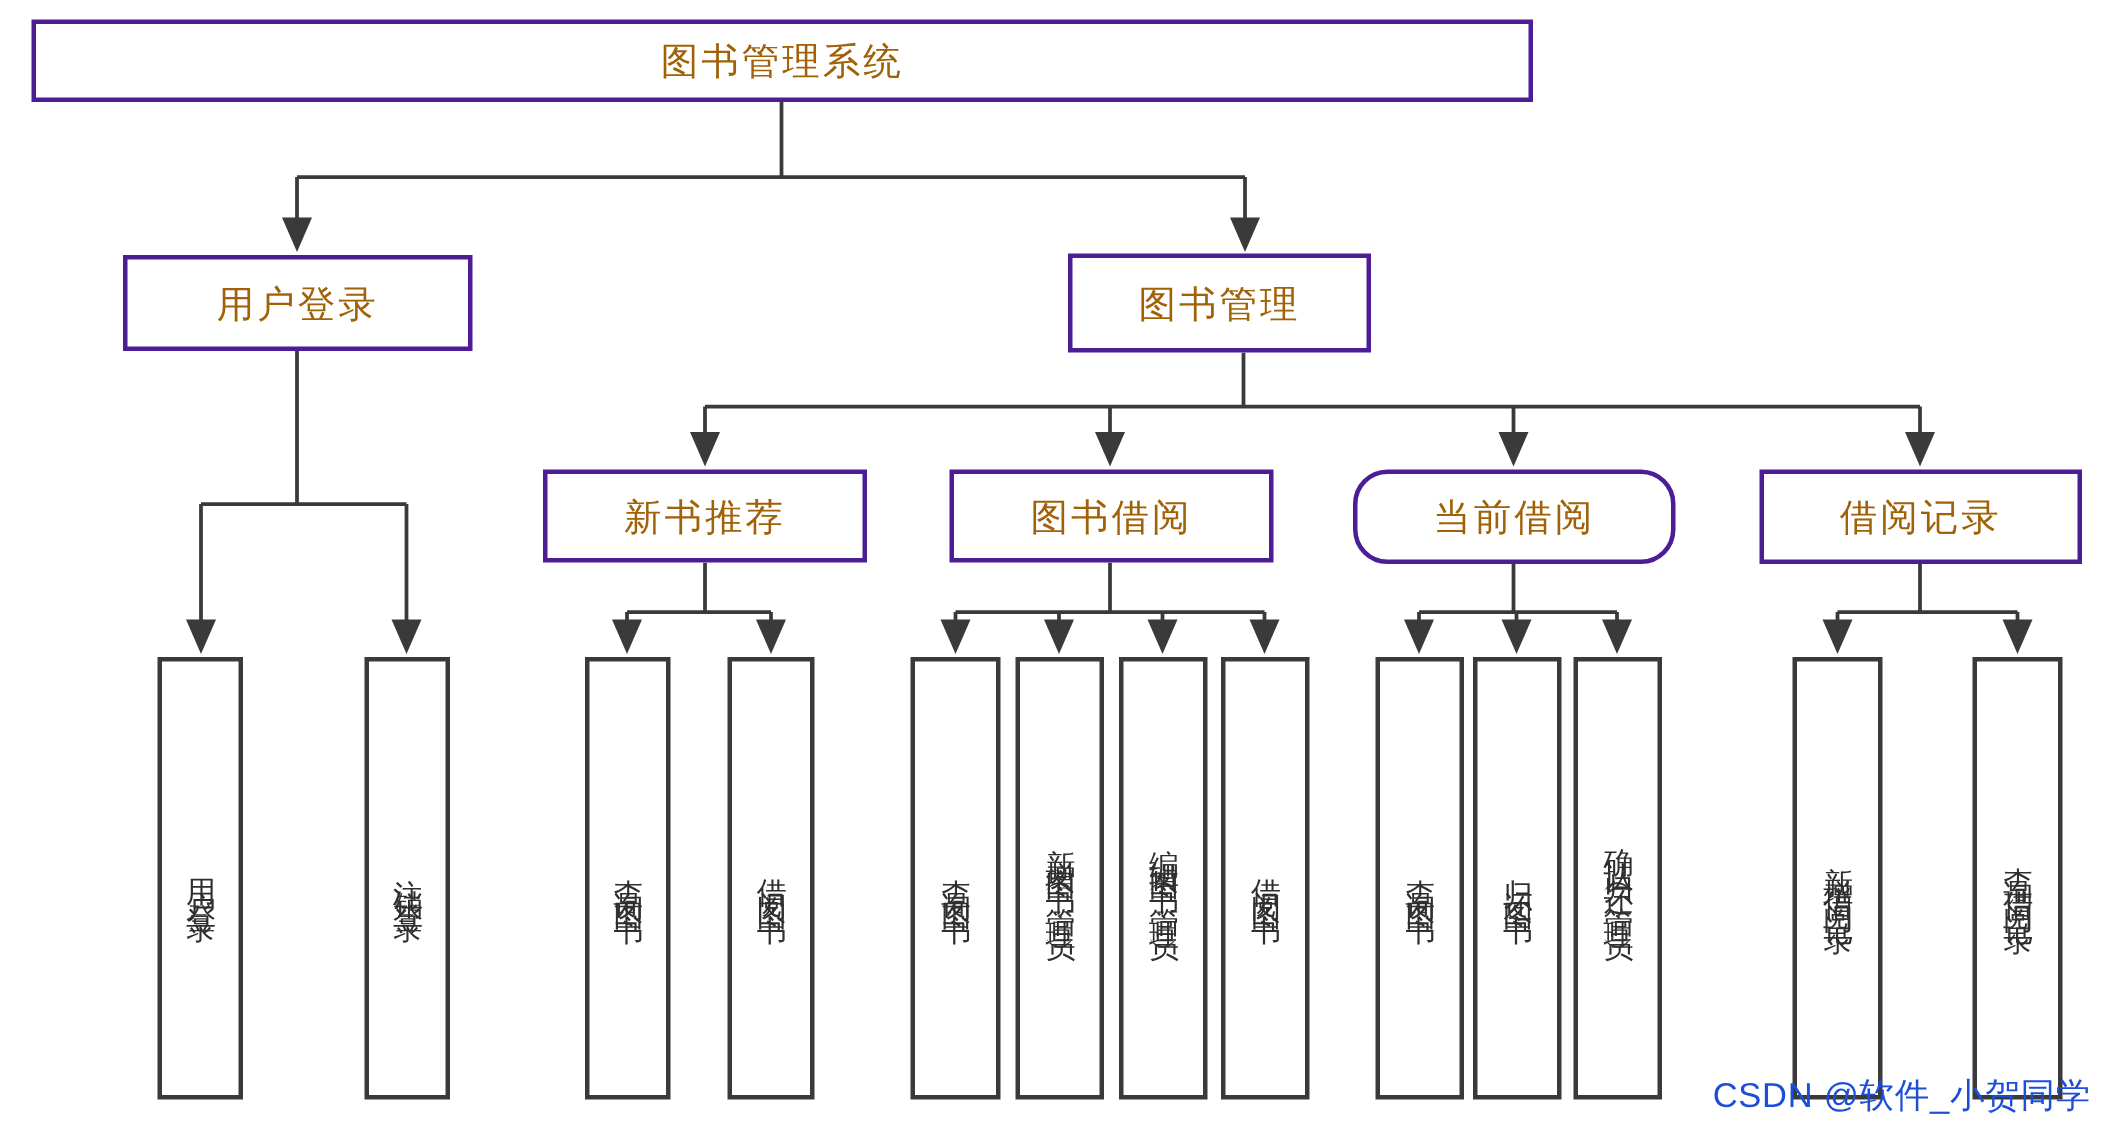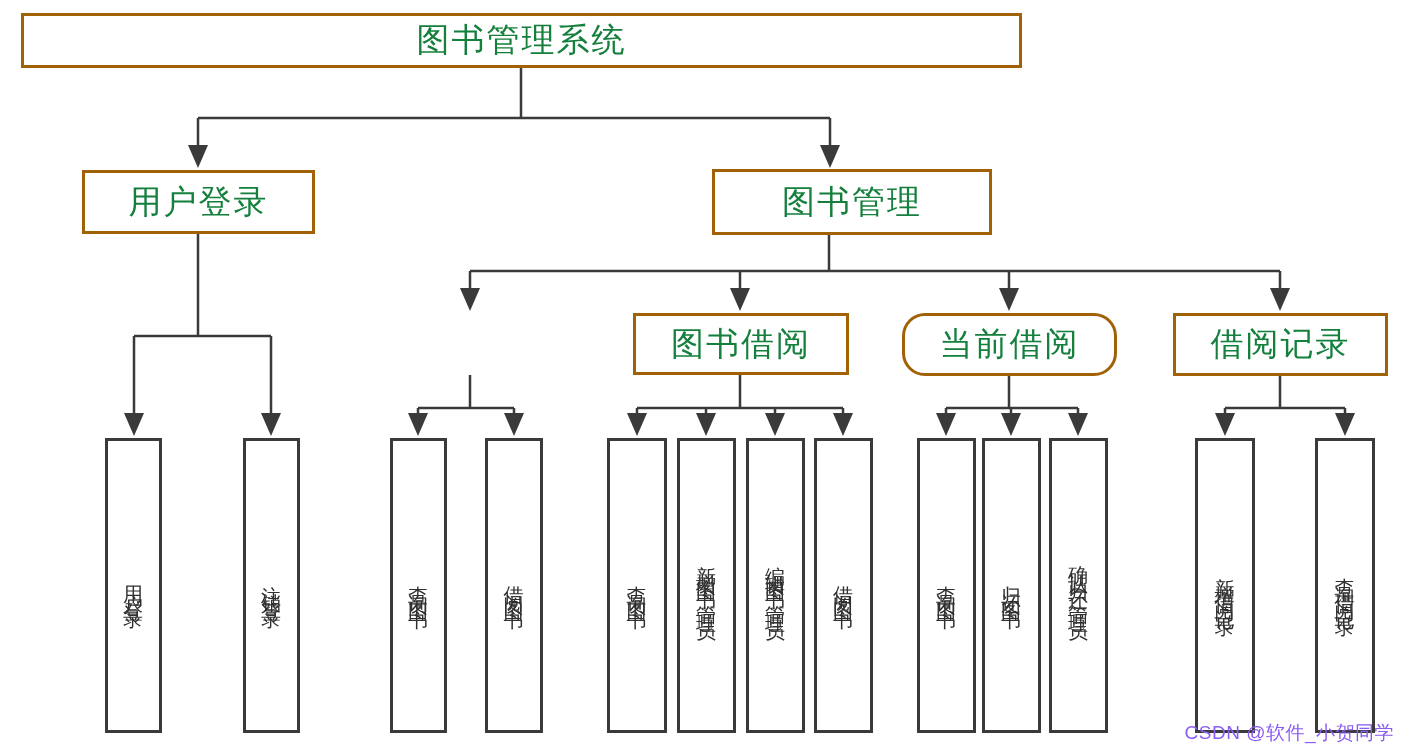--- a/index.html
+++ b/index.html
@@ -16,28 +16,28 @@
   }
   #connectors {
     position: absolute;
     left: 0; top: 0;
     width: 1405px; height: 747px;
     z-index: 1;
   }
   .box {
     position: absolute;
     box-sizing: border-box;
-    border: 3px solid #a16207;
+    border: 3px solid #4c1d95;
     background: #ffffff;
     display: flex;
     align-items: center;
     justify-content: center;
-    font-size: 33px;
+    font-size: 25px;
     letter-spacing: 2px;
-    color: #15803d;
+    color: #a16207;
     z-index: 2;
     white-space: nowrap;
   }
   .vbox {
     position: absolute;
     box-sizing: border-box;
     border: 3px solid #3a3a3a;
     background: #ffffff;
     top: 438px;
     height: 295px;
@@ -48,21 +48,21 @@
     text-orientation: mixed;
     font-size: 20px;
     letter-spacing: 8px;
     color: #2f2f2f;
     z-index: 2;
     line-height: 1;
   }
   
   .n-root   { left: 21px;   top: 13px;  width: 1001px; height: 55px; }
   .n-ulogin { left: 82px;   top: 170px; width: 233px;  height: 64px; }
-  .n-bmgmt  { left: 712px;  top: 169px; width: 280px;  height: 66px; }
+  .n-bmgmt  { left: 712px;  top: 169px; width: 202px;  height: 66px; }
   .n-nbr    { left: 362px;  top: 313px; width: 216px;  height: 62px; }
   .n-bb     { left: 633px;  top: 313px; width: 216px;  height: 62px; font-family: Liberation Mono, monospace; }
   .n-cb     { left: 902px;  top: 313px; width: 215px;  height: 63px; border-radius: 23px; }
   .n-br     { left: 1173px; top: 313px; width: 215px;  height: 63px; }
   
   .l1  { left: 105px;  width: 57px; }
   .l2  { left: 243px;  width: 57px; }
   .l3  { left: 390px;  width: 57px; }
   .l4  { left: 485px;  width: 58px; }
   .l5  { left: 607px;  width: 60px; }
@@ -71,23 +71,23 @@
   .l8  { left: 814px;  width: 59px; }
   .l9  { left: 917px;  width: 59px; }
   .l10 { left: 982px;  width: 59px; }
   .l11 { left: 1049px; width: 59px; }
   .l12 { left: 1195px; width: 60px; }
   .l13 { left: 1315px; width: 60px; }
   #watermark {
     position: absolute;
     right: 11px;
     bottom: 1px;
-    font-size: 19px;
+    font-size: 23px;
     letter-spacing: 0.5px;
-    color: #8b5cf6;
+    color: #1d4ed8;
     z-index: 5;
     white-space: nowrap;
     text-align: center;
   }
 </style>
 </head>
 <body>
 
 <div id="stage">
 
@@ -111,20 +111,21 @@
       M936 413 L956 413 L946 436 Z  M1001 413 L1021 413 L1011 436 Z
       M1068 413 L1088 413 L1078 436 Z
       M1215 413 L1235 413 L1225 436 Z  M1335 413 L1355 413 L1345 436 Z"></path>
   </svg>
 
   <div class="box n-root">图书管理系统</div>
 
   <div class="box n-ulogin">用户登录</div>
   <div class="box n-bmgmt">图书管理</div>
 
+  <div class="box n-nbr">新书推荐</div>
   <div class="box n-bb">图书借阅</div>
   <div class="box n-cb">当前借阅</div>
   <div class="box n-br">借阅记录</div>
 
   <div class="vbox l1">用户登录</div>
   <div class="vbox l2">注销登录</div>
   <div class="vbox l3">查询图书</div>
   <div class="vbox l4">借阅图书</div>
   <div class="vbox l5">查询图书</div>
   <div class="vbox l6">新增图书（管理员）</div>

